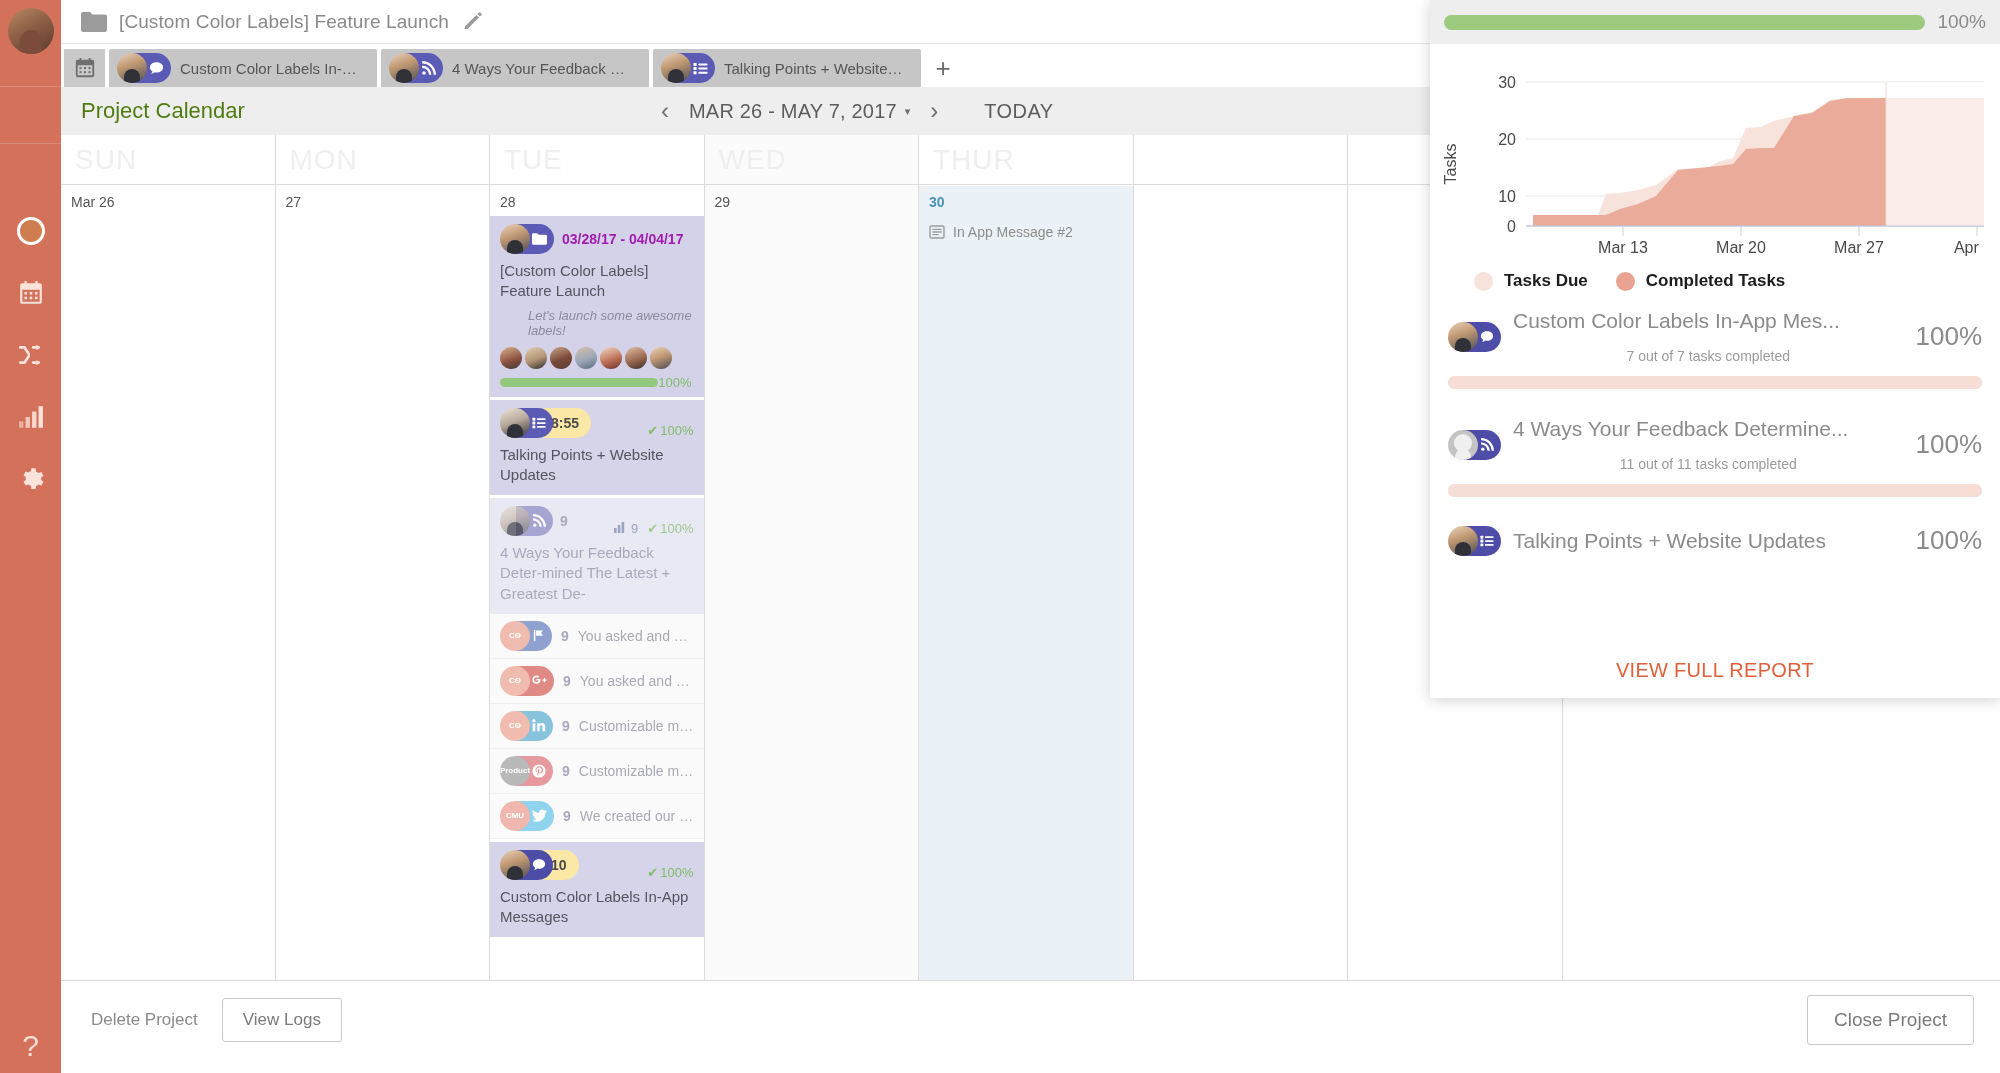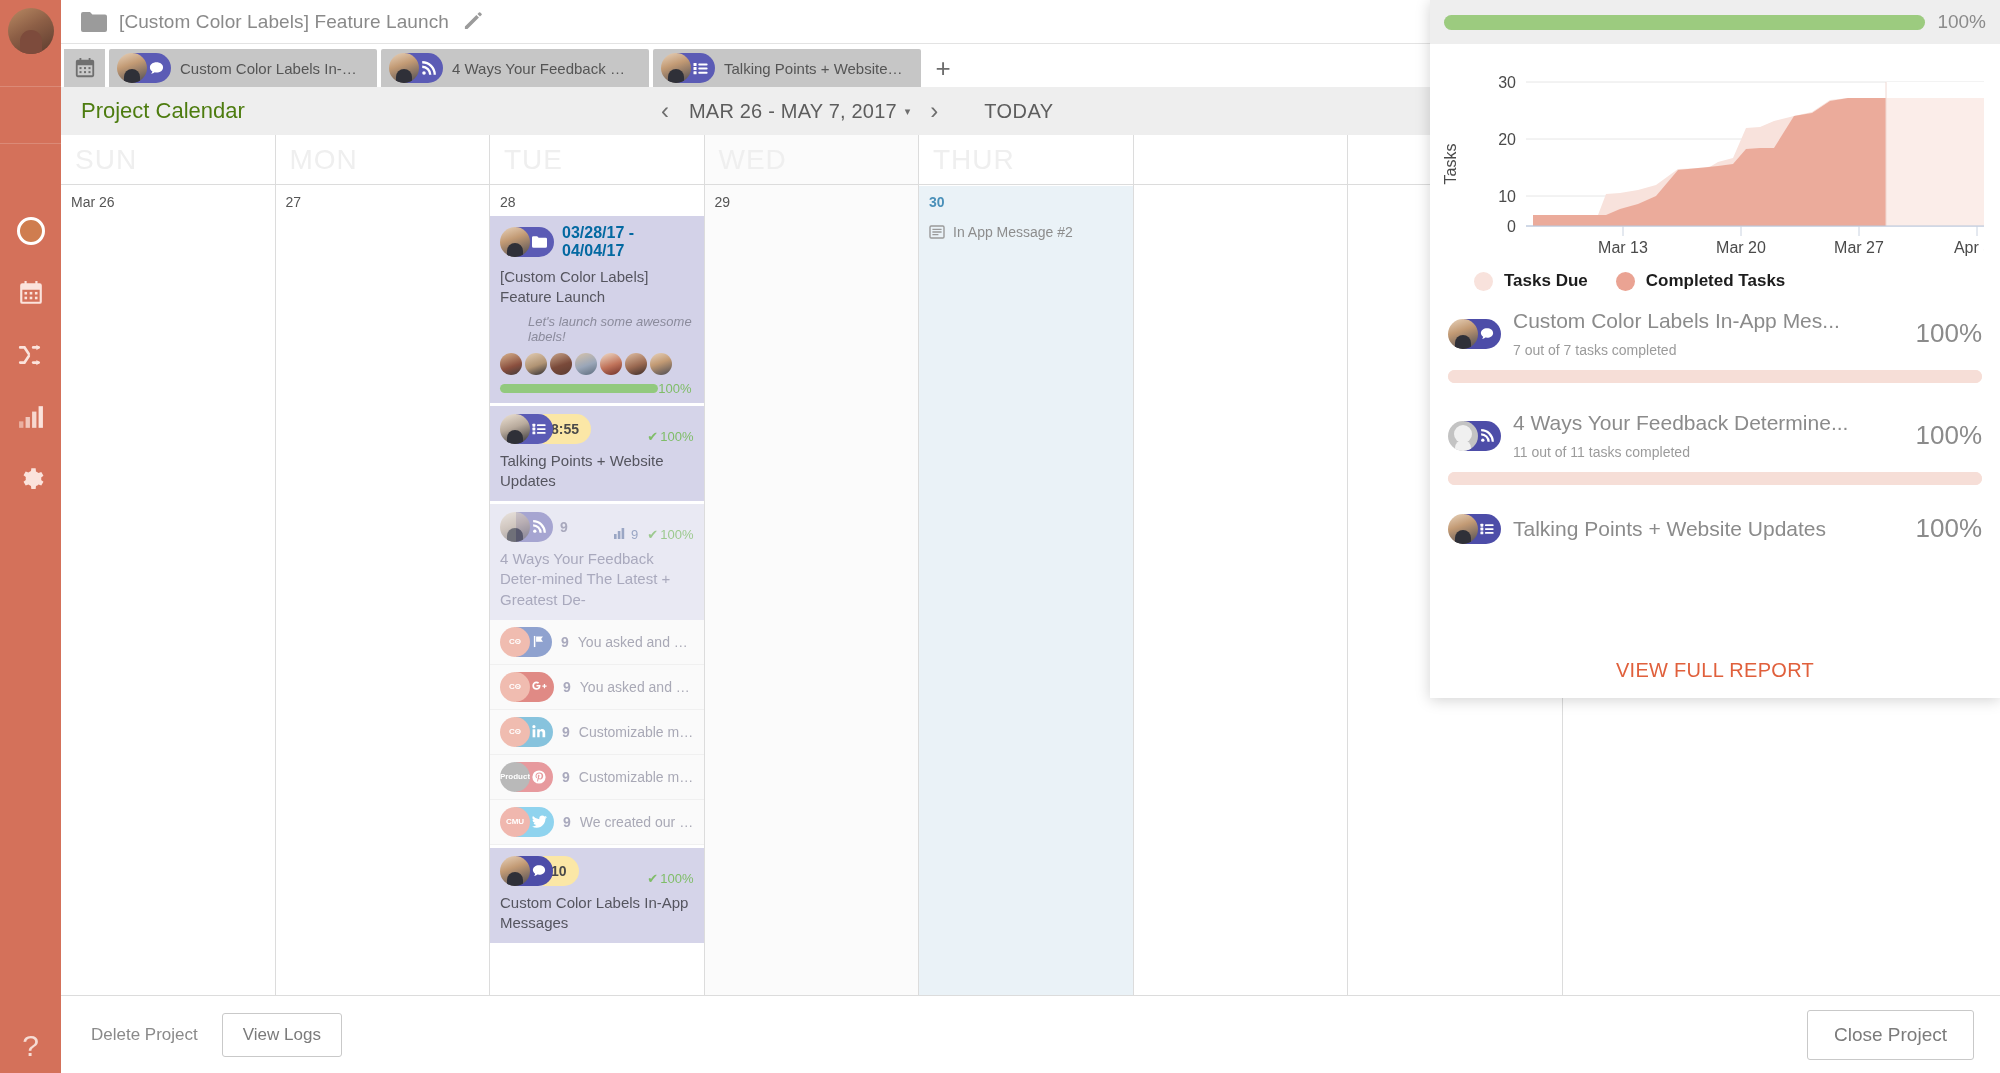--- a/index.html
+++ b/index.html
@@ -126,21 +126,21 @@
   .daynum { font-size:14px; color:#555; padding:8px 16px 6px 10px; }
   .col.today-col .daycell { background:#eaf2f7; }
   .daycell { position:absolute; left:0; right:0; top:51px; bottom:0; }
 
   
   .ev { padding:8px 10px 10px 10px; }
   .ev.proj { background:#d3d2e8; }
   .ev.lav  { background:#d5d4e9; }
   .ev.lav-lite { background:#e9e9f3; }
   .ev-top { display:flex; align-items:center; gap:8px; }
-  .ev-date { font-size:16px; font-weight:700; color:#0369a1; }
+  .ev-date { font-size:14px; font-weight:700; color:#a21caf; }
   .ev-title { font-size:15px; color:#55555f; line-height:1.35; margin-top:7px; }
   .ev-title.dim { color:#a9a9bd; }
   .ev-sub { font-size:13px; font-style:italic; color:#8b8b9c; margin-top:6px;margin-left:28px; }
   .faces { display:flex; margin-top:9px; }
   .face {
     width:22px;height:22px;border-radius:50%;margin-right:3px;overflow:hidden;position:relative;
   }
   .pbar { height:9px; border-radius:5px; background:#e3e3ea; margin-top:9px; position:relative; }
   .pbar > i { position:absolute;left:0;top:0;bottom:0;border-radius:5px;background:#92c97e; }
   .pct-green { font-size:13px; color:#7fbd68; position:absolute; right:-34px; top:-3px; }
@@ -155,21 +155,21 @@
   .cnt.dim { color:#a9a9bd; }
   .stat { display:flex; align-items:center; gap:4px; font-size:13px; color:#9aa6c4; }
   .social-row { display:flex; align-items:center; gap:9px; padding:7px 10px; background:#fafafa; border-bottom:1px solid #f0f0f0; }
   .social-txt { font-size:14px; color:#a9a9b6; white-space:nowrap; overflow:hidden; text-overflow:ellipsis; }
   .mini-ev { display:flex; align-items:center; gap:8px; padding:8px 10px; }
   .mini-ev .mini-ico { color:#9a9a9a; display:flex; }
   .mini-ev .mini-txt { font-size:14px; color:#8d8d8d; }
 
   
   .bottom {
-    position:absolute; left:61px; bottom:0; right:0; height:78px;
+    position:absolute; left:61px; bottom:15px; right:0; height:78px;
     background:#fff; border-top:1px solid #dcdcdc; display:flex; align-items:center;
   }
   .btn-link { font-size:17px; color:#8a8a8a; margin-left:30px; }
   .btn {
     margin-left:24px; border:1px solid #c9c9c9; background:#fff; border-radius:3px;
     padding:11px 20px; font-size:17px; color:#7b7b7b;
   }
   .btn-close { position:absolute; right:26px; padding:13px 26px; font-size:19px; }
 
   
@@ -185,21 +185,21 @@
   .panel-top .pct { font-size:19px; color:#8b8b8b; }
   .chart-wrap { position:relative; height:215px; padding:10px 12px 0 8px; }
   .legend { display:flex; align-items:center; gap:28px; padding:12px 0 0 44px; }
   .legend .item { display:flex; align-items:center; gap:11px; font-size:17px; color:#1d1d1d; font-weight:700; }
   .dot { width:19px;height:19px;border-radius:50%; }
   .rep-list { margin-top:18px; padding:0 18px; position:relative; height:300px; overflow:hidden; }
   .rep-item { margin-bottom:10px; }
   .rep-row { display:flex; align-items:center; gap:12px; }
   .rep-texts { flex:1; min-width:0; }
   .rep-title { font-size:21px; color:#8b8b8b; white-space:nowrap; overflow:hidden; text-overflow:ellipsis; }
-  .rep-sub { font-size:14px; color:#9b9b9b; margin-top:9px; }
+  .rep-sub { font-size:14px; color:#9b9b9b; margin-top:15px;text-align:center; }
   .rep-pct { font-size:26px; color:#8b8b8b; }
   .rep-bar { height:13px; border-radius:7px; background:#f6ded7; margin-top:12px; position:relative; }
   .rep-bar > i { position:absolute;left:0;top:0;bottom:0;border-radius:7px;background:#f6ded7; }
   .panel-fade {
     position:absolute; left:0; right:0; bottom:50px; height:56px;
     background:linear-gradient(to bottom, rgba(255,255,255,0) 0%, #fff 78%);
   }
   .panel-foot {
     position:absolute; left:0; right:0; bottom:0; height:56px;
     display:flex; align-items:center; justify-content:center; background:#fff;

